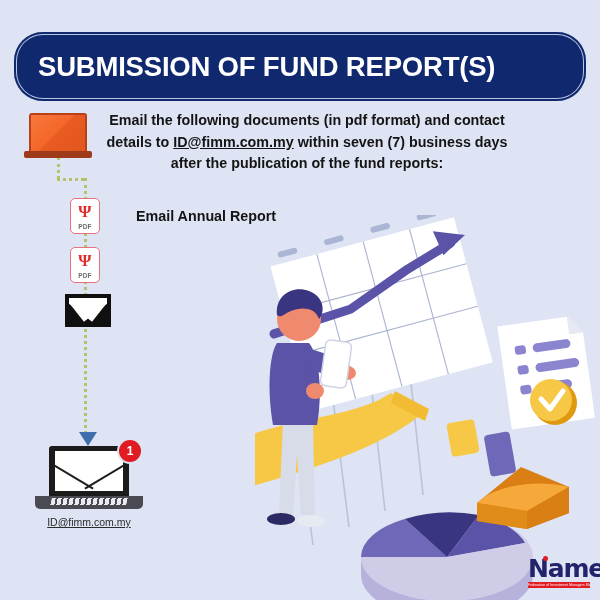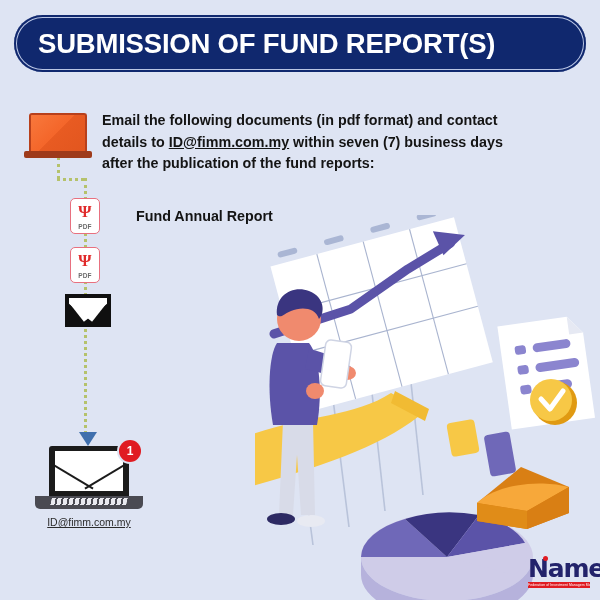--- a/index.html
+++ b/index.html
@@ -15,22 +15,22 @@
   #stage {
     position: relative;
     width: 600px; height: 600px;
     background: #dee4f3;
     overflow: hidden;
   }
 
   
   #title-banner {
     position: absolute;
-    left: 14px; top: 15px;
-    width: 572px; height: 57px;
+    left: 14px; top: 32px;
+    width: 572px; height: 69px;
     background: #10286e;
     border-radius: 29px;
     box-shadow: inset 0 0 0 2px #10286e, inset 0 0 0 3px #b9c5e4;
     display: flex;
     align-items: center;
     padding-left: 24px;
     box-sizing: border-box;
   }
   #title-text {
     color: #ffffff;
@@ -163,20 +163,21 @@
     position: absolute; left: 35px; top: 516px; width: 108px;
     text-align: center; font-size: 10.5px; color: #2c2c2c;
     text-decoration: underline;
   }
 
   
   #intro-text {
     position: absolute; left: 102px; top: 110px; width: 410px;
     font-size: 14.3px; font-weight: bold; color: #141414;
     line-height: 1.52;
+    text-align: center;
   }
   #intro-text .eml { text-decoration: underline; }
 
   .list-item-text {
     position: absolute;
     font-size: 14.3px; font-weight: bold; color: #141414;
     line-height: 1.5;
   }
   #item-1-text { left: 136px; top: 206px; width: 250px; }
   #item-2-text { left: 136px; top: 255px; width: 250px; }
@@ -344,21 +345,21 @@
       <div class="env"></div>
     </div>
     <div class="kb"></div>
     <div class="kb-keys"></div>
     <div id="notif-badge">1</div>
   </div>
   <div id="email-label">ID@fimm.com.my</div>
 
   <div id="intro-text"><span>Email the following documents (in pdf format) and contact details to </span><span class="eml">ID@fimm.com.my</span><span> within seven (7) business days after the publication of the fund reports:</span></div>
 
-  <div class="list-item-text" id="item-1-text">Fund Annual Report</div>
+  <div class="list-item-text" id="item-1-text">Email Annual Report</div>
 
   <div id="fimm-logo">
     <div id="fimm-wordmark">
       <span>Name</span>
       <span id="fimm-dot"></span>
     </div>
     <div id="fimm-tagline">Federation of Investment Managers Malaysia</div>
   </div>
 
 </div>

